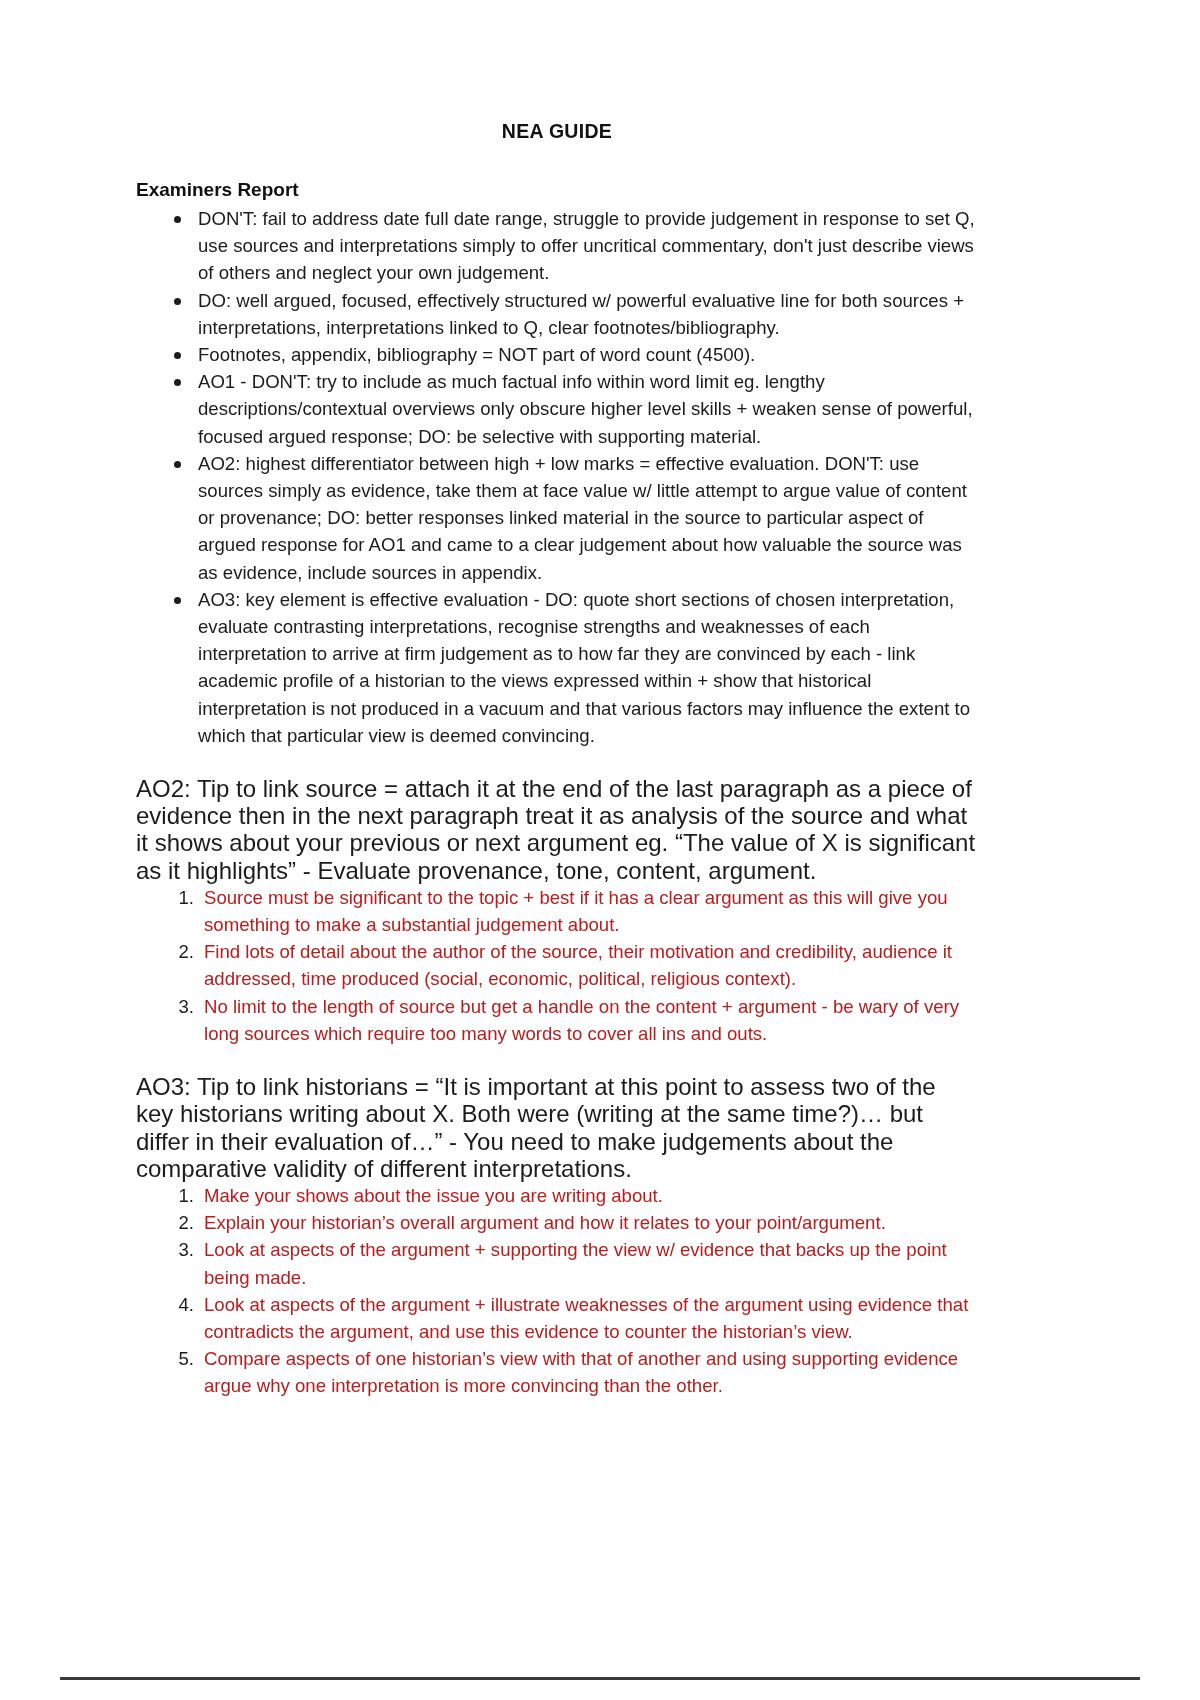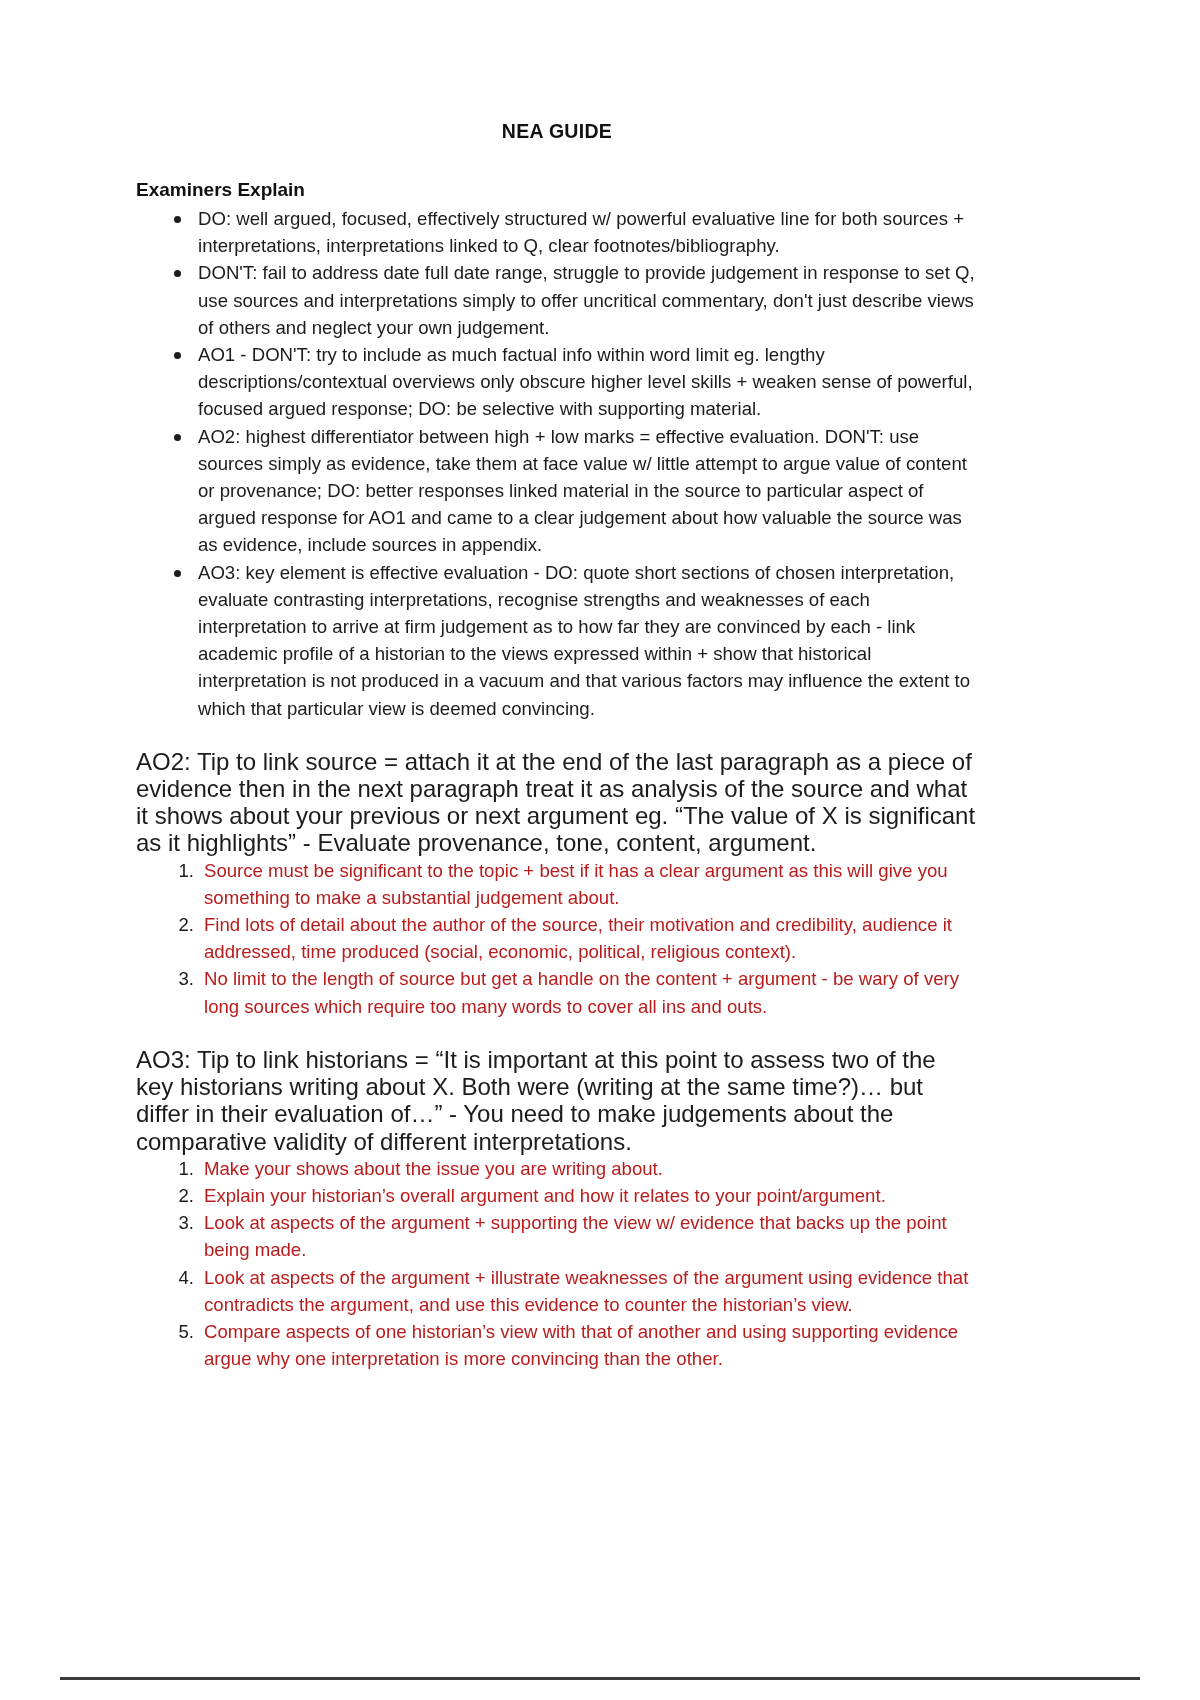--- a/index.html
+++ b/index.html
@@ -134,25 +134,26 @@
 <body>
 
 <div class="page">
   <div class="scan-edge-left"></div>
   <div class="scan-edge-right"></div>
 
   <div class="content">
 
     <h1 class="doc-title">NEA GUIDE</h1>
 
-    <h2 class="section-heading">Examiners Explain</h2>
+    <h2 class="section-heading">Examiners Report</h2>
 
     <ul class="bullets">
+      <li>DON'T: fail to address date full date range, struggle to provide judgement in response to set Q, use sources and interpretations simply to offer uncritical commentary, don't just describe views of others and neglect your own judgement.</li>
       <li>DO: well argued, focused, effectively structured w/ powerful evaluative line for both sources + interpretations, interpretations linked to Q, clear footnotes/bibliography.</li>
-      <li>DON'T: fail to address date full date range, struggle to provide judgement in response to set Q, use sources and interpretations simply to offer uncritical commentary, don't just describe views of others and neglect your own judgement.</li>
+      <li>Footnotes, appendix, bibliography = NOT part of word count (4500).</li>
       <li>AO1 - DON'T: try to include as much factual info within word limit eg. lengthy descriptions/contextual overviews only obscure higher level skills + weaken sense of powerful, focused argued response; DO: be selective with supporting material.</li>
       <li>AO2: highest differentiator between high + low marks = effective evaluation. DON'T: use sources simply as evidence, take them at face value w/ little attempt to argue value of content or provenance; DO: better responses linked material in the source to particular aspect of argued response for AO1 and came to a clear judgement about how valuable the source was as evidence, include sources in appendix.</li>
       <li>AO3: key element is effective evaluation - DO: quote short sections of chosen interpretation, evaluate contrasting interpretations, recognise strengths and weaknesses of each interpretation to arrive at firm judgement as to how far they are convinced by each - link academic profile of a historian to the views expressed within + show that historical interpretation is not produced in a vacuum and that various factors may influence the extent to which that particular view is deemed convincing.</li>
     </ul>
 
     <div class="gap-block"></div>
 
     <p class="para">AO2: Tip to link source = attach it at the end of the last paragraph as a piece of evidence then in the next paragraph treat it as analysis of the source and what it shows about your previous or next argument eg. “The value of X is significant as it highlights” - Evaluate provenance, tone, content, argument.</p>
 
     <ol class="numbers">

